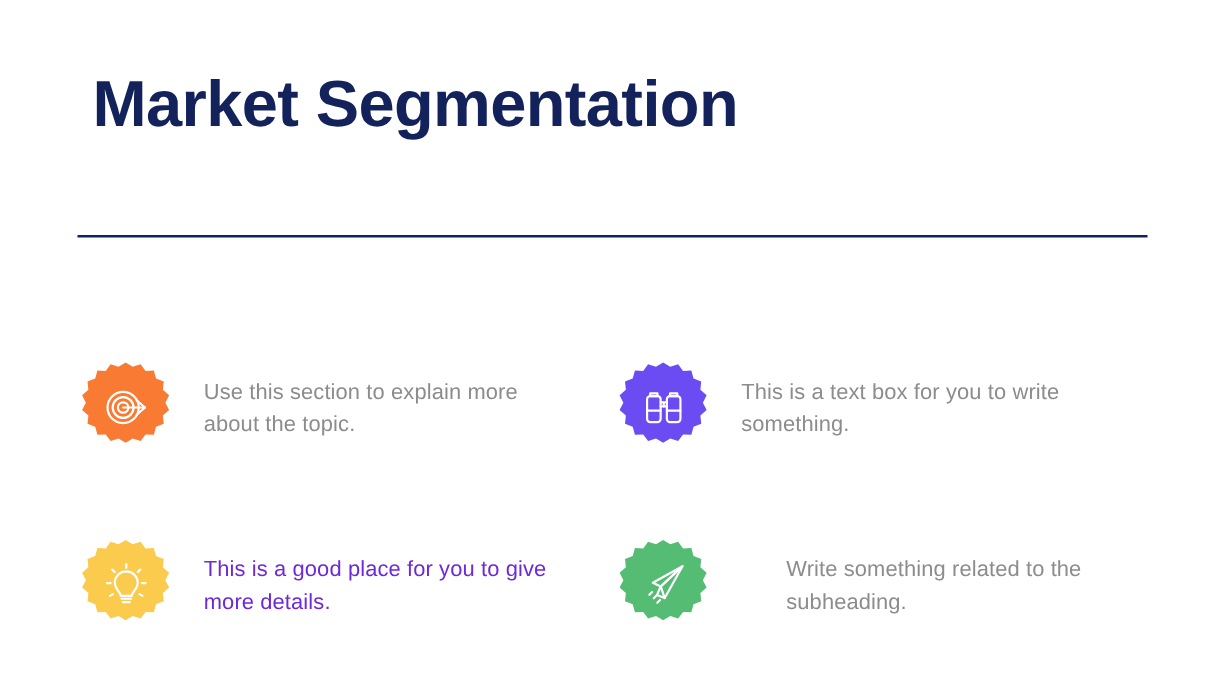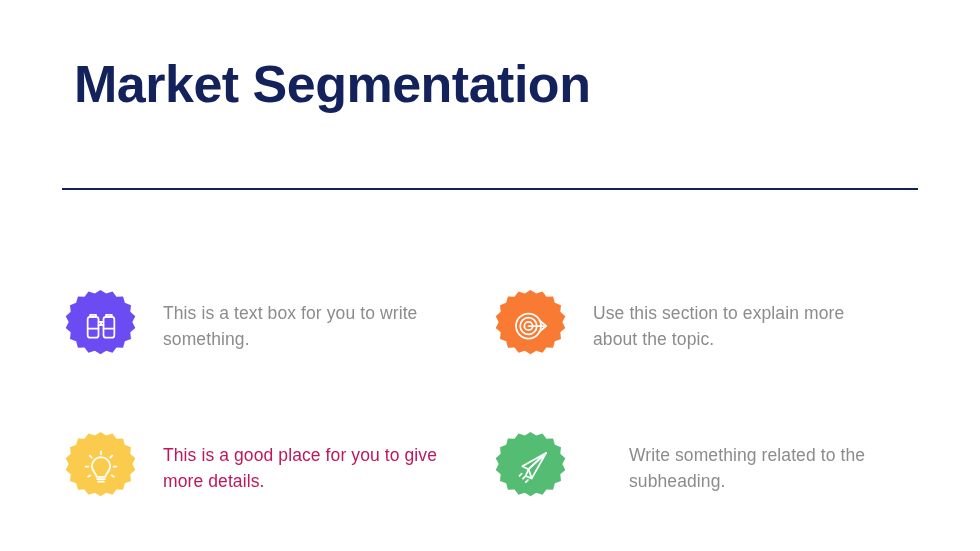--- a/index.html
+++ b/index.html
@@ -104,20 +104,44 @@
 </head>
 <body>
 
 <div class="slide">
 
   <div class="slide-title" style="color: rgb(20, 34, 92);">Market Segmentation</div>
 
   <div class="divider" style="background: rgb(20, 34, 92);"></div>
 
   <div class="content-grid">
+
+    <div class="feature-item">
+      <div class="badge">
+        <svg class="badge-shape" viewBox="0 0 100 100" aria-hidden="true">
+          <path fill="#f87a33" d="M50 2.5
+            L57.4 7.0 L65.6 4.4 L70.7 11.3 L79.3 11.0 L81.6 19.3 L89.6 22.4
+            L88.7 31.0 L95.2 36.6 L91.3 44.3 L95.2 52.0 L88.7 57.6 L89.6 66.2
+            L81.6 69.3 L79.3 77.6 L70.7 77.3 L65.6 84.2 L57.4 81.6 L50 86.1
+            L42.6 81.6 L34.4 84.2 L29.3 77.3 L20.7 77.6 L18.4 69.3 L10.4 66.2
+            L11.3 57.6 L4.8 52.0 L8.7 44.3 L4.8 36.6 L11.3 31.0 L10.4 22.4
+            L18.4 19.3 L20.7 11.0 L29.3 11.3 L34.4 4.4 L42.6 7.0 Z"></path>
+        </svg>
+        <span class="badge-icon">
+          <svg viewBox="0 0 48 48" fill="none" stroke="#ffffff" stroke-width="2.1" stroke-linecap="round" stroke-linejoin="round" aria-hidden="true">
+            <circle cx="21" cy="24" r="15"></circle>
+            <circle cx="21" cy="24" r="10"></circle>
+            <circle cx="21" cy="24" r="5"></circle>
+            <path d="M21 24h21"></path>
+            <path d="M34 17l8 7-8 7"></path>
+          </svg>
+        </span>
+      </div>
+      <div class="feature-text" style="color: rgb(140, 140, 140);">Use this section to explain more about the topic.</div>
+    </div>
 
     <div class="feature-item">
       <div class="badge">
         <svg class="badge-shape" viewBox="0 0 100 100" aria-hidden="true">
           <path fill="#6b4bf2" d="M50 2.5
             L57.4 7.0 L65.6 4.4 L70.7 11.3 L79.3 11.0 L81.6 19.3 L89.6 22.4
             L88.7 31.0 L95.2 36.6 L91.3 44.3 L95.2 52.0 L88.7 57.6 L89.6 66.2
             L81.6 69.3 L79.3 77.6 L70.7 77.3 L65.6 84.2 L57.4 81.6 L50 86.1
             L42.6 81.6 L34.4 84.2 L29.3 77.3 L20.7 77.6 L18.4 69.3 L10.4 66.2
             L11.3 57.6 L4.8 52.0 L8.7 44.3 L4.8 36.6 L11.3 31.0 L10.4 22.4
@@ -131,44 +155,20 @@
             <path d="M30 10.5h7v2.5h-7z"></path>
             <path d="M21 19h6"></path>
             <path d="M21 23h6"></path>
             <path d="M8 27h13"></path>
             <path d="M27 27h13"></path>
             <path d="M24 19v4"></path>
           </svg>
         </span>
       </div>
       <div class="feature-text" style="color: rgb(140, 140, 140);">This is a text box for you to write something.</div>
-    </div>
-
-    <div class="feature-item">
-      <div class="badge">
-        <svg class="badge-shape" viewBox="0 0 100 100" aria-hidden="true">
-          <path fill="#f87a33" d="M50 2.5
-            L57.4 7.0 L65.6 4.4 L70.7 11.3 L79.3 11.0 L81.6 19.3 L89.6 22.4
-            L88.7 31.0 L95.2 36.6 L91.3 44.3 L95.2 52.0 L88.7 57.6 L89.6 66.2
-            L81.6 69.3 L79.3 77.6 L70.7 77.3 L65.6 84.2 L57.4 81.6 L50 86.1
-            L42.6 81.6 L34.4 84.2 L29.3 77.3 L20.7 77.6 L18.4 69.3 L10.4 66.2
-            L11.3 57.6 L4.8 52.0 L8.7 44.3 L4.8 36.6 L11.3 31.0 L10.4 22.4
-            L18.4 19.3 L20.7 11.0 L29.3 11.3 L34.4 4.4 L42.6 7.0 Z"></path>
-        </svg>
-        <span class="badge-icon">
-          <svg viewBox="0 0 48 48" fill="none" stroke="#ffffff" stroke-width="2.1" stroke-linecap="round" stroke-linejoin="round" aria-hidden="true">
-            <circle cx="21" cy="24" r="15"></circle>
-            <circle cx="21" cy="24" r="10"></circle>
-            <circle cx="21" cy="24" r="5"></circle>
-            <path d="M21 24h21"></path>
-            <path d="M34 17l8 7-8 7"></path>
-          </svg>
-        </span>
-      </div>
-      <div class="feature-text" style="color: rgb(140, 140, 140);">Use this section to explain more about the topic.</div>
     </div>
 
     <div class="feature-item">
       <div class="badge">
         <svg class="badge-shape" viewBox="0 0 100 100" aria-hidden="true">
           <path fill="#fbcb4d" d="M50 2.5
             L57.4 7.0 L65.6 4.4 L70.7 11.3 L79.3 11.0 L81.6 19.3 L89.6 22.4
             L88.7 31.0 L95.2 36.6 L91.3 44.3 L95.2 52.0 L88.7 57.6 L89.6 66.2
             L81.6 69.3 L79.3 77.6 L70.7 77.3 L65.6 84.2 L57.4 81.6 L50 86.1
             L42.6 81.6 L34.4 84.2 L29.3 77.3 L20.7 77.6 L18.4 69.3 L10.4 66.2
@@ -183,21 +183,21 @@
             <path d="M24 4v3.6"></path>
             <path d="M37.5 9.2l-2.4 2.4"></path>
             <path d="M10.5 9.2l2.4 2.4"></path>
             <path d="M42.5 22.2h-3.4"></path>
             <path d="M5.5 22.2h3.4"></path>
             <path d="M39.6 34.4l-2.9-1.6"></path>
             <path d="M8.4 34.4l2.9-1.6"></path>
           </svg>
         </span>
       </div>
-      <div class="feature-text" style="color: #be185d;">This is a good place for you to give more details.</div>
+      <div class="feature-text" style="color: #6d28d9;">This is a good place for you to give more details.</div>
     </div>
 
     <div class="feature-item">
       <div class="badge">
         <svg class="badge-shape" viewBox="0 0 100 100" aria-hidden="true">
           <path fill="#54bd73" d="M50 2.5
             L57.4 7.0 L65.6 4.4 L70.7 11.3 L79.3 11.0 L81.6 19.3 L89.6 22.4
             L88.7 31.0 L95.2 36.6 L91.3 44.3 L95.2 52.0 L88.7 57.6 L89.6 66.2
             L81.6 69.3 L79.3 77.6 L70.7 77.3 L65.6 84.2 L57.4 81.6 L50 86.1
             L42.6 81.6 L34.4 84.2 L29.3 77.3 L20.7 77.6 L18.4 69.3 L10.4 66.2

